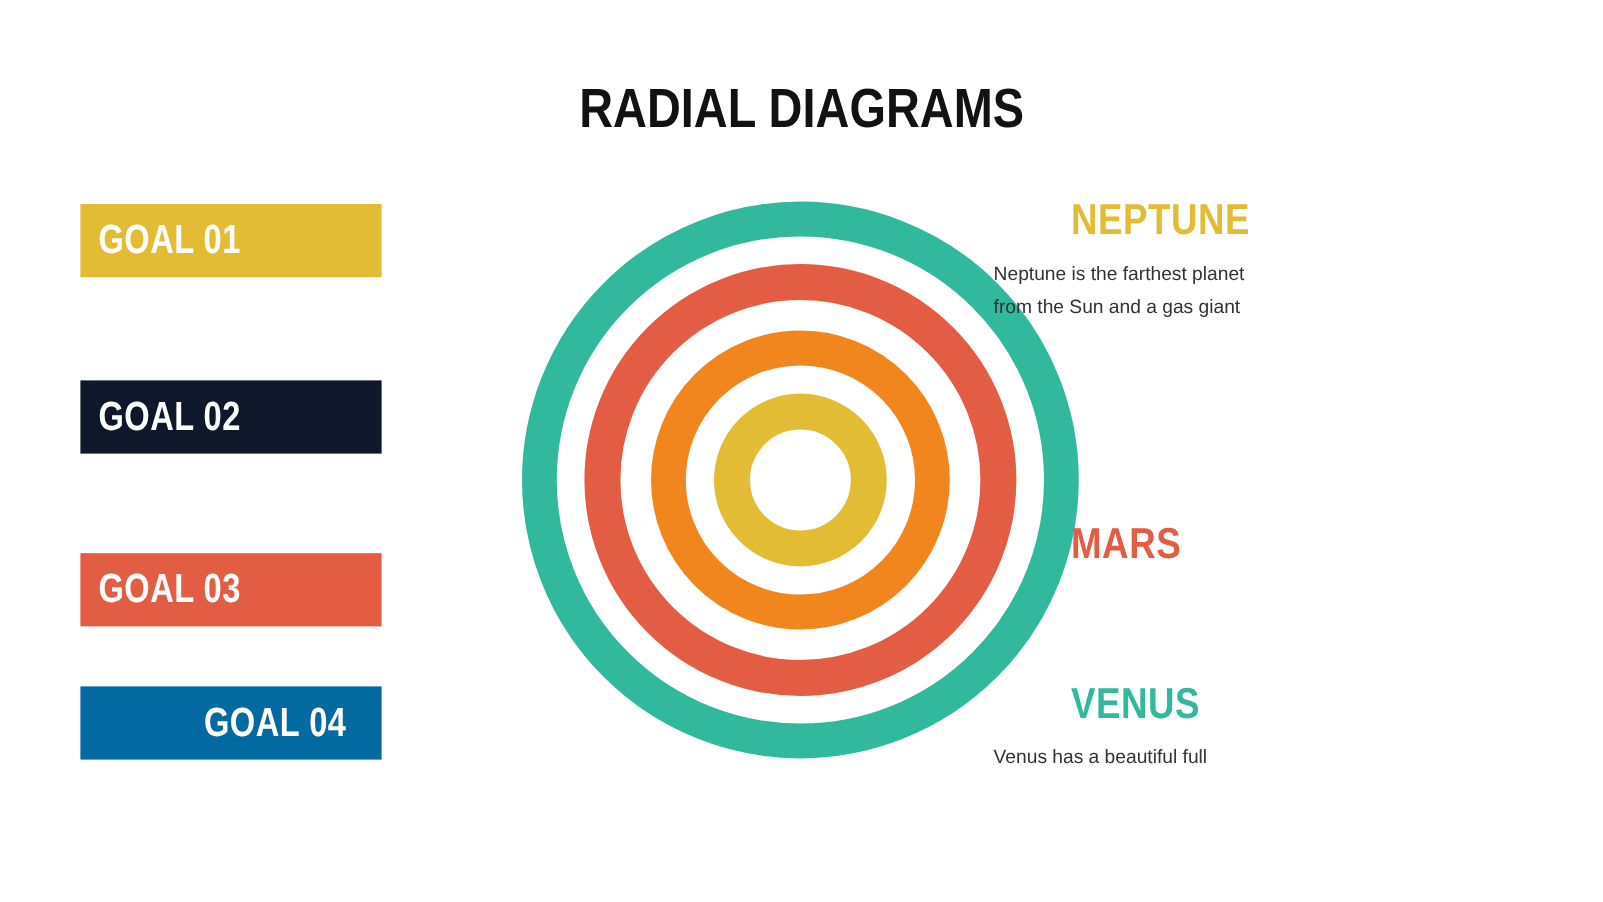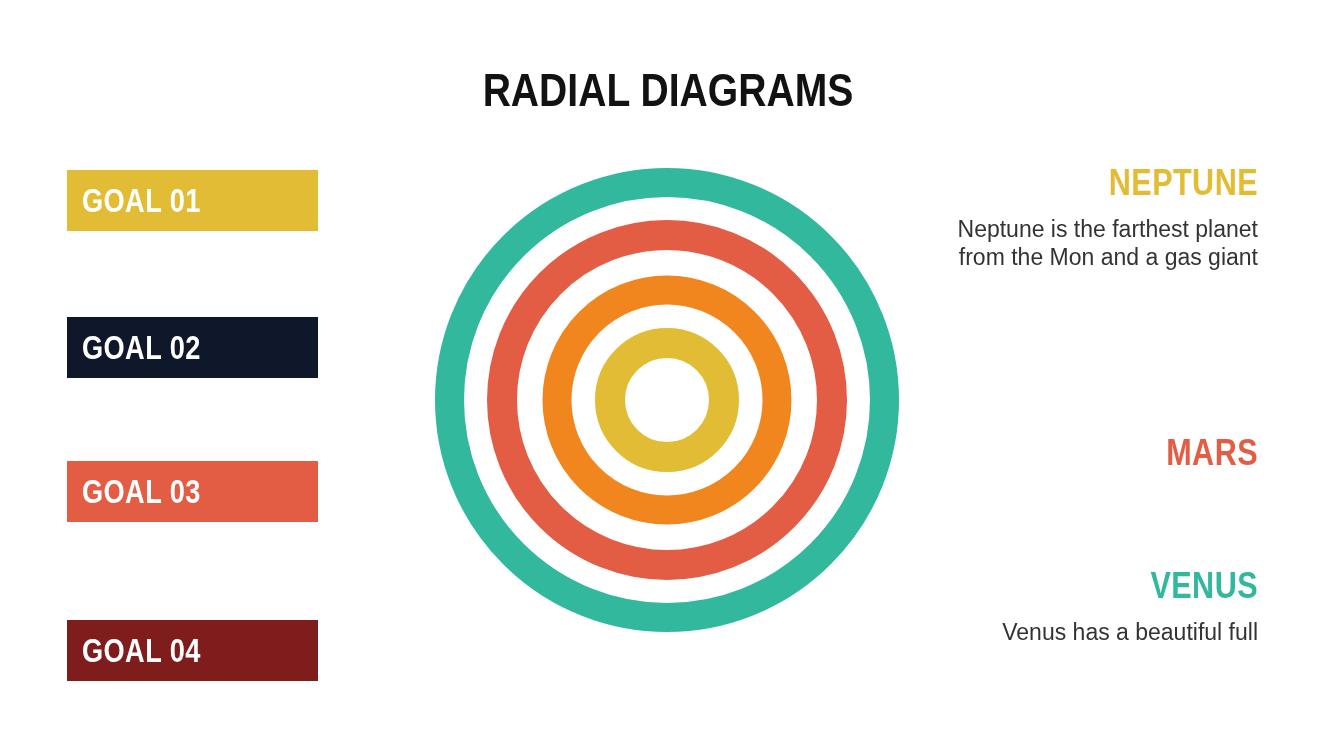--- a/index.html
+++ b/index.html
@@ -46,34 +46,33 @@
     position: absolute;
     left: 434px;
     top: 167px;
     width: 466px;
     height: 466px;
   }
   .planet-section {
     position: absolute;
     right: 78px;
     width: 430px;
-    text-align: right;
   }
   .planet-heading {
     font-size: 36px;
     line-height: 40px;
     font-weight: bold;
     letter-spacing: 0.5px;
     transform: scaleX(0.85);
     transform-origin: 100% 50%;
     white-space: nowrap;
   }
   .planet-desc {
     margin-top: 12px;
-    font-size: 23px;
+    font-size: 16px;
     line-height: 28px;
     color: #333333;
   }
   .desc-line { white-space: nowrap; }
 </style>
 </head>
 <body>
 
 <div class="slide" style="background-color: rgb(255, 255, 255);">
 
@@ -81,36 +80,36 @@
 
   <div class="goal-bar" style="top: 170px; background-color: rgb(226, 188, 52);">
     <span class="goal-label">GOAL 01</span>
   </div>
   <div class="goal-bar" style="top: 317px; background-color: #0f172a;">
     <span class="goal-label">GOAL 02</span>
   </div>
   <div class="goal-bar" style="top: 461px; background-color: rgb(227, 92, 68); align-items: center;">
     <span class="goal-label">GOAL 03</span>
   </div>
-  <div class="goal-bar" style="top: 620px; background-color: #7f1d1d;">
+  <div class="goal-bar" style="top: 572px; background-color: #0369a1; justify-content: flex-end;">
     <span class="goal-label">GOAL 04</span>
   </div>
 
   <svg id="rings-svg" class="rings-svg" viewBox="0 0 466 466">
       <circle cx="233" cy="233" r="217.5" fill="none" stroke="#31B89D" stroke-width="29"></circle>
       <circle cx="233" cy="233" r="165" fill="none" stroke="#E35C44" stroke-width="30"></circle>
       <circle cx="233" cy="233" r="110" fill="none" stroke="#F1861F" stroke-width="29"></circle>
       <circle cx="233" cy="233" r="57" fill="none" stroke="#E2BC34" stroke-width="30"></circle>
     </svg>
 
   <div class="planet-section" style="top:163px;">
     <div class="planet-heading" style="color: rgb(226, 188, 52);">NEPTUNE</div>
     <div class="planet-desc">
       <div class="desc-line">Neptune is the farthest planet</div>
-      <div class="desc-line">from the Mon and a gas giant</div>
+      <div class="desc-line">from the Sun and a gas giant</div>
     </div>
   </div>
 
 
   <div class="planet-section" style="top:433px;">
     <div class="planet-heading" style="color: rgb(227, 92, 68);">MARS</div>
   </div>
 
   <div class="planet-section" style="top:566px;">
     <div class="planet-heading" style="color: rgb(49, 184, 157);">VENUS</div>

